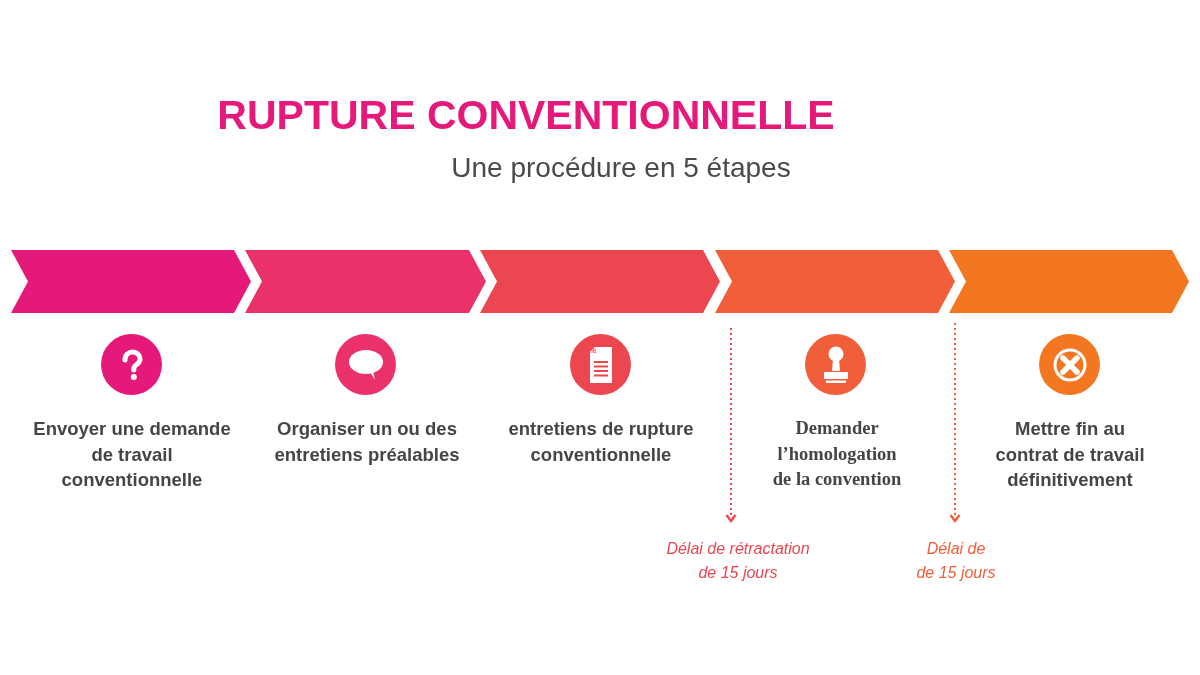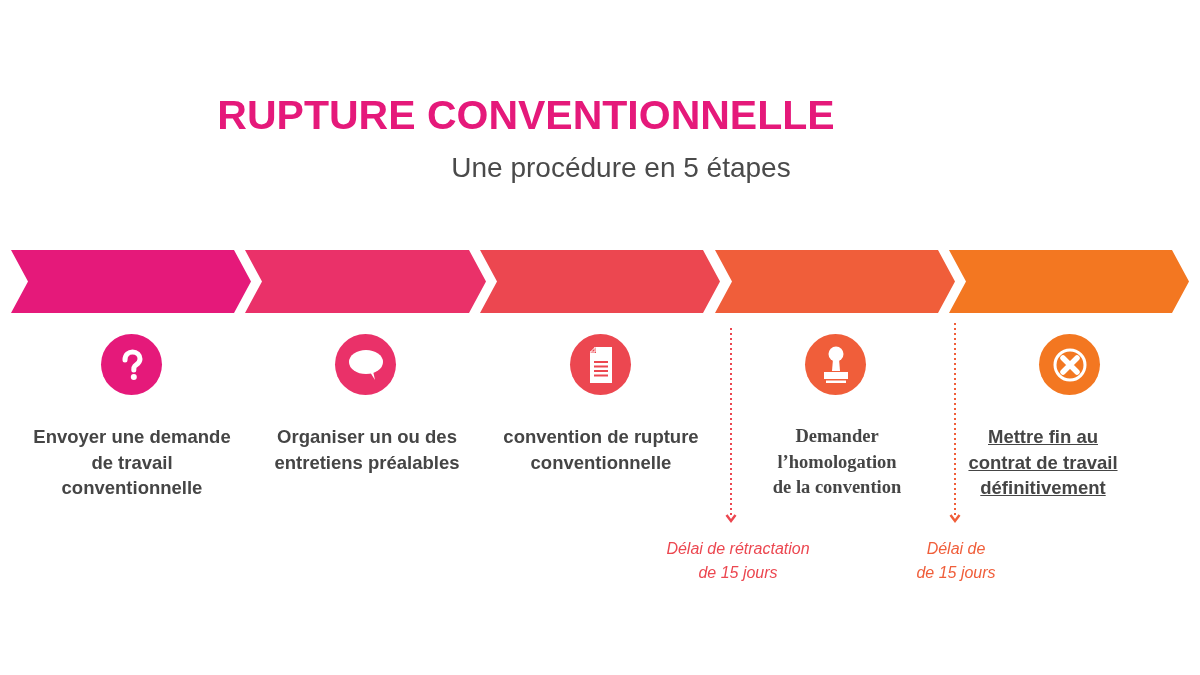--- a/index.html
+++ b/index.html
@@ -15,21 +15,21 @@
     position: absolute; left: 0; top: 152px; width: 1200px; text-align: center;
     font-size: 28px; color: #4a4a4a; padding-left: 21px;
   }
   .chevrons { position: absolute; left: 0; top: 0; }
   .step-icon {
     position: absolute; width: 61px; height: 61px; border-radius: 50%;
     display: flex; align-items: center; justify-content: center;
   }
   .step-label {
     position: absolute; top: 416px; width: 230px; text-align: center;
-    font-size: 18.5px; font-weight: bold; color: #454545; line-height: 25.5px; margin-top: 8px;
+    font-size: 18.5px; font-weight: bold; color: #454545; line-height: 25.5px;
   }
   .delay-line { position: absolute; width: 4px; }
   .delay-text {
     position: absolute; width: 220px; text-align: center;
     font-size: 16px; font-style: italic; line-height: 24px;
   }
 </style>
 </head>
 <body>
 
@@ -89,29 +89,29 @@
 <div class="step-label" style="left:17px;">
   <div>Envoyer une demande</div>
   <div>de travail</div>
   <div>conventionnelle</div>
 </div>
 <div class="step-label" style="left:252px;">
   <div>Organiser un ou des</div>
   <div>entretiens préalables</div>
 </div>
 <div class="step-label" style="left:486px;">
-  <div>convention de rupture</div>
+  <div>entretiens de rupture</div>
   <div>conventionnelle</div>
 </div>
 <div class="step-label" style="left:722px;font-family:Liberation Serif, serif;">
   <div>Demander</div>
   <div>l’homologation</div>
   <div>de la convention</div>
 </div>
-<div class="step-label" style="left:928px;text-decoration:underline;">
+<div class="step-label" style="left:955px;">
   <div>Mettre fin au</div>
   <div>contrat de travail</div>
   <div>définitivement</div>
 </div>
 
 <svg class="delay-line" style="left:722px; top:322px; width:20px; height:205px;" viewBox="0 0 20 205">
   <line x1="9" y1="6" x2="9" y2="194" stroke="#EC4750" stroke-width="2" stroke-dasharray="2 3"></line>
   <path d="M4.5 193 L9 199 L13.5 193" fill="none" stroke="#EC4750" stroke-width="2.5"></path>
 </svg>
 <svg class="delay-line" style="left:946px; top:322px; width:20px; height:205px;" viewBox="0 0 20 205">

